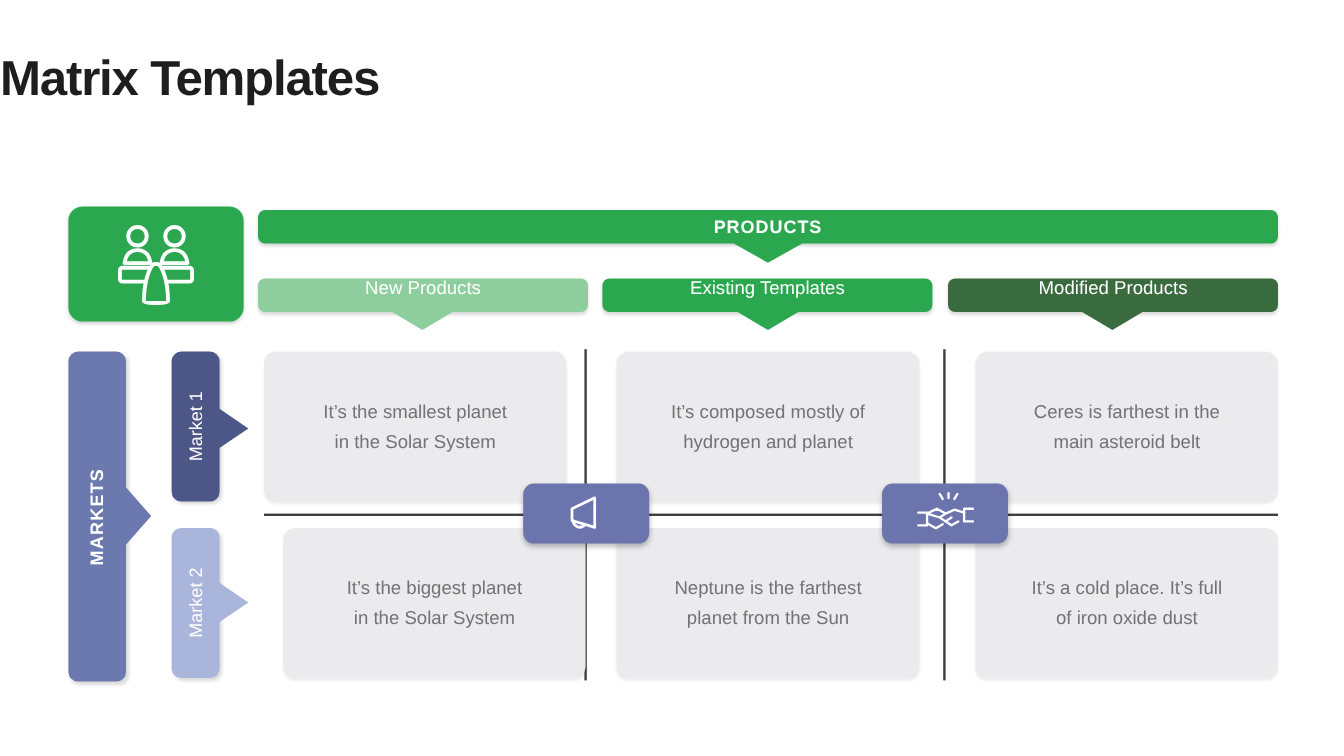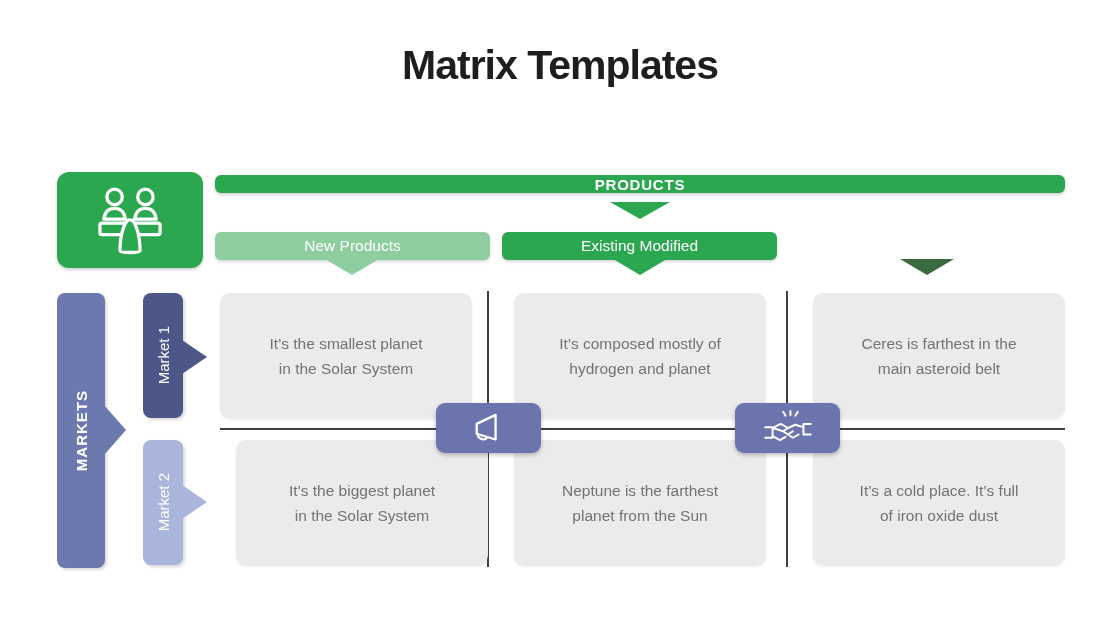--- a/index.html
+++ b/index.html
@@ -2,51 +2,51 @@
 <html><head>
 <meta charset="utf-8">
 <style>
   * { margin: 0; padding: 0; box-sizing: border-box; }
   html, body { width: 1120px; height: 630px; background: #ffffff; overflow: hidden; }
   body { font-family: "Liberation Sans", sans-serif; }
   .slide { position: relative; width: 1120px; height: 630px; background: #fff; }
 
   .title {
     position: absolute; top: 42px; left: 0; width: 1120px;
-    text-align: center; font-size: 41px; font-weight: 700;
+    font-size: 41px; font-weight: 700;
     letter-spacing: -1px; color: #1e1e1e;
   }
 
   
   .corner-box {
     position: absolute; left: 57px; top: 172px; width: 146px; height: 96px;
     background: #2ba84f; border-radius: 12px;
     display: flex; align-items: center; justify-content: center;
     box-shadow: 0 2px 3px rgba(0,0,0,.18);
   }
 
   
   .products-bar {
-    position: absolute; left: 215px; top: 175px; width: 850px; height: 18px;
+    position: absolute; left: 215px; top: 175px; width: 850px; height: 28px;
     background: #2ba84f; border-radius: 6px;
     display: flex; align-items: center; justify-content: center;
     color: #fff; font-size: 15px; font-weight: 700; letter-spacing: .8px;
     box-shadow: 0 2px 3px rgba(0,0,0,.18);
   }
   .arrow-down { position: absolute; width: 0; height: 0; }
   .products-arrow {
     left: 610px; top: 202px;
     border-left: 30px solid transparent; border-right: 30px solid transparent;
     border-top: 17px solid #2ba84f;
   }
 
   
   .col-header {
     position: absolute; top: 232px; width: 275px; height: 28px;
-    border-radius: 6px; display: flex; align-items: center; justify-content: center;
+    border-radius: 6px; display: flex; align-items: flex-start; justify-content: center;
     color: #fff; font-size: 15.5px; font-weight: 400;
     box-shadow: 0 2px 3px rgba(0,0,0,.15);
   }
   .col-arrow {
     top: 259px;
     border-left: 27px solid transparent; border-right: 27px solid transparent;
     border-top: 16px solid #2ba84f;
   }
 
   
@@ -128,24 +128,27 @@
     <span>PRODUCTS</span>
   </div>
   <div class="arrow-down products-arrow" style="border-top-color: rgb(43, 168, 79);"></div>
 
   <div class="col-header" style="left: 215px; background-color: rgb(142, 205, 157);">
     <span>New Products</span>
   </div>
   <div class="arrow-down col-arrow" style="left: 325px; border-top-color: rgb(142, 205, 157);"></div>
 
   <div class="col-header" style="left: 502px; background-color: rgb(43, 168, 79);">
-    <span>Existing Modified</span>
+    <span>Existing Templates</span>
   </div>
   <div class="arrow-down col-arrow" style="left: 613px; border-top-color: rgb(43, 168, 79);"></div>
 
+  <div class="col-header" style="left: 790px; background-color: rgb(58, 107, 63);">
+    <span>Modified Products</span>
+  </div>
   <div class="arrow-down col-arrow" style="left: 900px; border-top-color: rgb(58, 107, 63);"></div>
 
   <div class="markets-bar" style="background-color: rgb(107, 121, 174);">
     <span class="vtext">MARKETS</span>
   </div>
   <div class="arrow-right markets-arrow" style="border-left-color: rgb(107, 121, 174);"></div>
 
   <div class="market-tab" style="top: 293px; background-color: rgb(77, 87, 135);">
     <span class="vtext">Market 1</span>
   </div>

